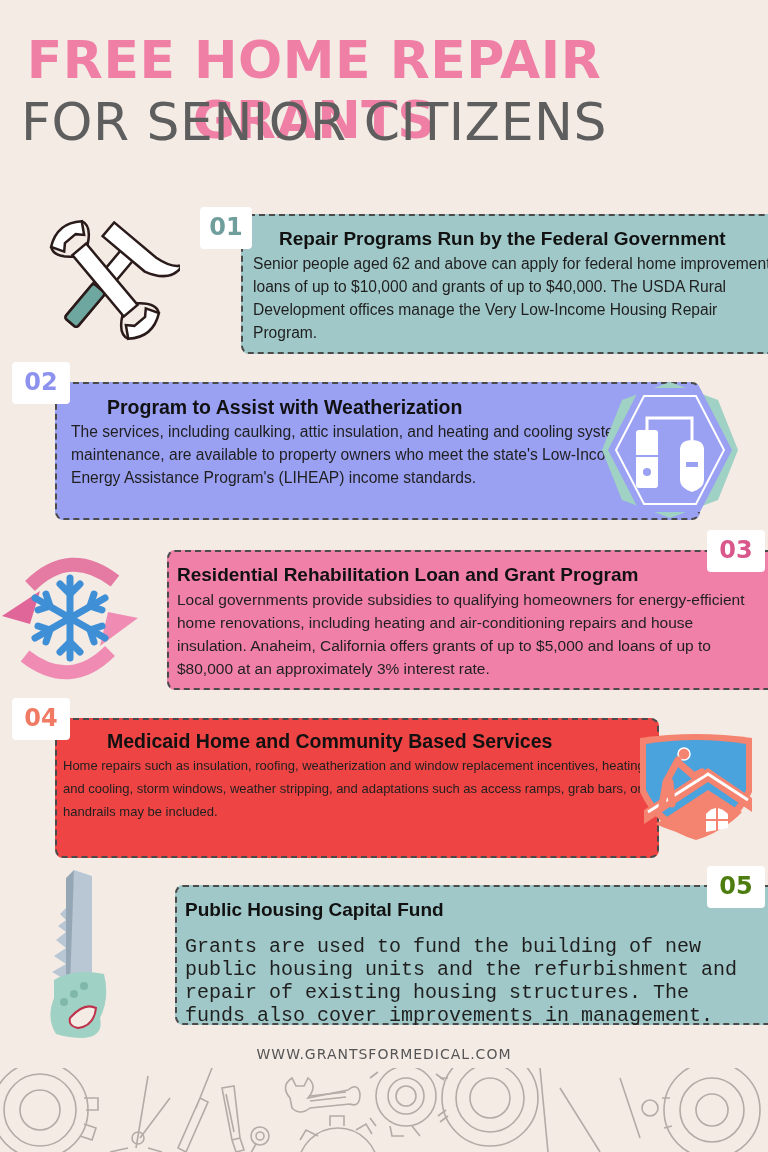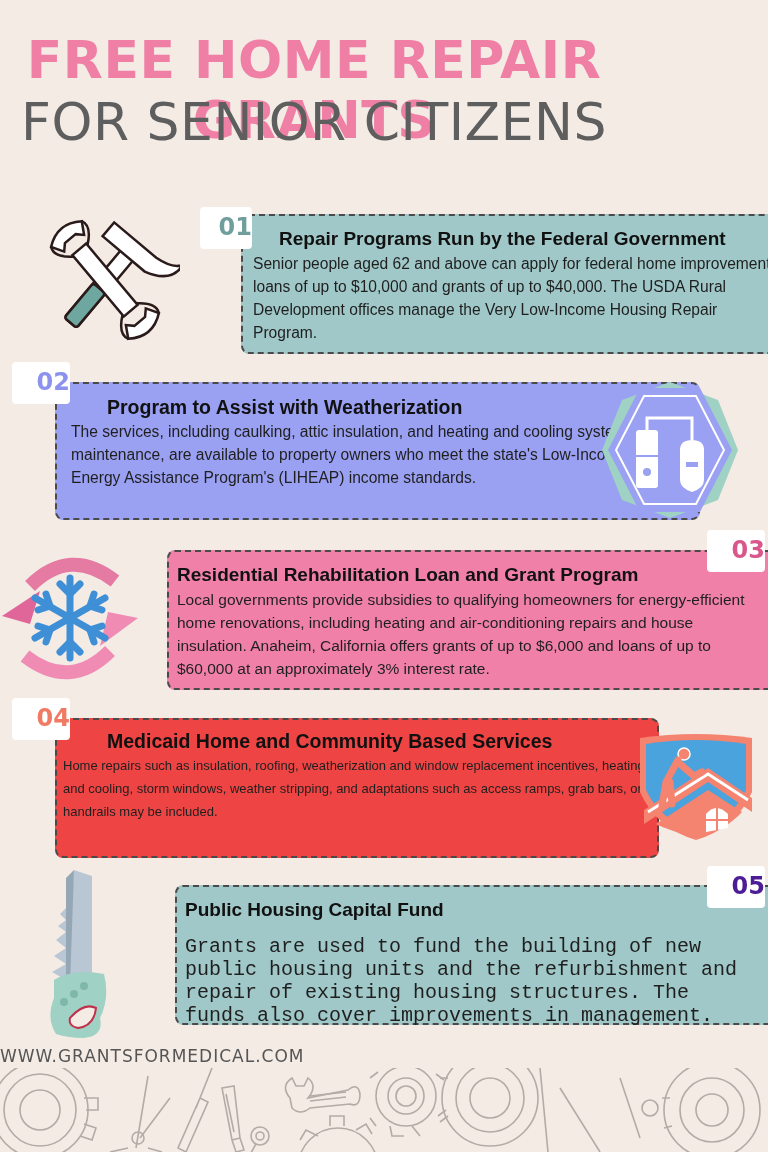--- a/index.html
+++ b/index.html
@@ -28,29 +28,29 @@
   .card-title {
     font-weight: bold; font-size: 19.5px; color: #111; line-height: 26px;
     white-space: nowrap;
   }
   .card-body {
     font-size: 15.6px; line-height: 23px; color: #1f1f1f;
   }
   .badge {
     position: absolute; background: #ffffff; border-radius: 4px;
     font-family: "DejaVu Sans", sans-serif; font-weight: bold;
-    font-size: 24px; text-align: right; line-height: 40px;
+    font-size: 24px; text-align: center; line-height: 40px;
     width: 58px; height: 42px;
   }
 
   .icon { position: absolute; }
 
   .footer-url {
-    position: absolute; top: 1046px; left: 0; width: 768px; 
-    font-family: "DejaVu Sans", sans-serif; font-size: 17px; color: #555;
+    position: absolute; top: 1046px; left: 0; width: 768px; text-align: center;
+    font-family: "DejaVu Sans", sans-serif; font-size: 14px; color: #555;
     letter-spacing: 1px;
   }
   .footer-art { position: absolute; left: 0; top: 1068px; width: 768px; height: 84px; }
 </style>
 </head>
 <body>
 
 <div class="title title-1">FREE HOME REPAIR GRANTS</div>
 <div class="title title-2">FOR SENIOR CITIZENS</div>
 
@@ -111,21 +111,21 @@
       <path d="M60 28 L70 38 L80 28 M60 96 L70 86 L80 96"></path>
       <path d="M38 54 L50 50 L46 38 M102 70 L90 74 L94 86"></path>
       <path d="M38 70 L50 74 L46 86 M102 54 L90 50 L94 38"></path>
     </g>
     <circle cx="70" cy="62" r="6" fill="#3e8fd6"></circle>
   </svg>
 </div>
 
 <div class="card" style="left:139px; top:550px; width:610px; height:140px; background:#f080a8; padding:10px 8px 8px 8px;">
   <div class="card-title" style="font-size:19px;">Residential Rehabilitation Loan and Grant Program</div>
-  <div class="card-body" style="font-size:15.5px;">Local governments provide subsidies to qualifying homeowners for energy-efficient home renovations, including heating and air-conditioning repairs and house insulation. Anaheim, California offers grants of up to $6,000 and loans of up to $60,000 at an approximately 3% interest rate.</div>
+  <div class="card-body" style="font-size:15.5px;">Local governments provide subsidies to qualifying homeowners for energy-efficient home renovations, including heating and air-conditioning repairs and house insulation. Anaheim, California offers grants of up to $5,000 and loans of up to $80,000 at an approximately 3% interest rate.</div>
 </div>
 <div class="badge" style="left:707px; top:530px; color:#d9578a;">03</div>
 
 <div class="card" style="left:27px; top:718px; width:604px; height:140px; background:#ef4444; padding:8px 6px 8px 6px;">
   <div class="card-title" style="padding-left:44px; font-size:19.5px;">Medicaid Home and Community Based Services</div>
   <div class="card-body" style="font-size:13px;">Home repairs such as insulation, roofing, weatherization and window replacement incentives, heating and cooling, storm windows, weather stripping, and adaptations such as access ramps, grab bars, or handrails may be included.</div>
 </div>
 <div class="badge" style="left:12px; top:698px; color:#f07a63;">04</div>
 
 <div class="icon" style="left:636px; top:732px; width:120px; height:110px;">
@@ -152,21 +152,21 @@
     <circle cx="30" cy="126" r="4" fill="#7fb8ab"></circle>
     <circle cx="20" cy="134" r="4" fill="#7fb8ab"></circle>
     <path d="M26 150 Q40 134 52 140 Q50 158 34 160 Q24 158 26 150 Z" fill="#f4ebe5" stroke="#c0304a" stroke-width="2"></path>
   </svg>
 </div>
 
 <div class="card" style="left:147px; top:885px; width:602px; height:140px; background:#a1c8c8; padding:10px 26px 8px 8px;">
   <div class="card-title" style="font-size:19px; margin-bottom:12px;">Public Housing Capital Fund</div>
   <div class="card-body" style="font-size:20px;font-family:Liberation Mono, monospace;">Grants are used to fund the building of new public housing units and the refurbishment and repair of existing housing structures. The funds also cover improvements in management.</div>
 </div>
-<div class="badge" style="left:707px; top:866px; color:#4c1d95;">05</div>
+<div class="badge" style="left:707px; top:866px; color:#4d7c0f;">05</div>
 
 <div class="footer-url">WWW.GRANTSFORMEDICAL.COM</div>
 
 <div class="footer-art">
   <svg width="768" height="84" viewBox="0 0 768 84" fill="none" stroke="#b5aaa5" stroke-width="1.6">
 
     <circle cx="40" cy="42" r="48"></circle>
     <circle cx="40" cy="42" r="36"></circle>
     <circle cx="40" cy="42" r="20"></circle>
     <path d="M84 30 L98 30 L98 42 L86 42 M84 56 L96 60 L92 72 L80 68"></path>

